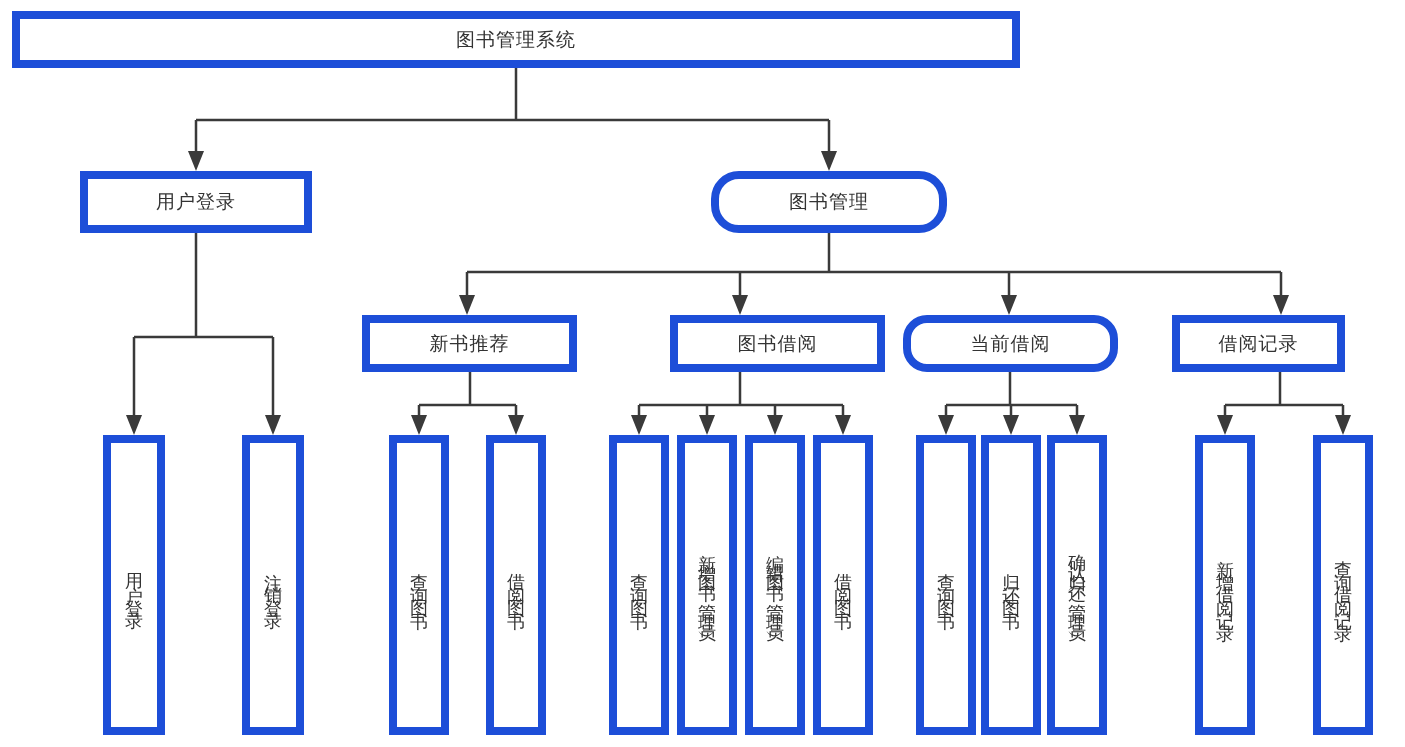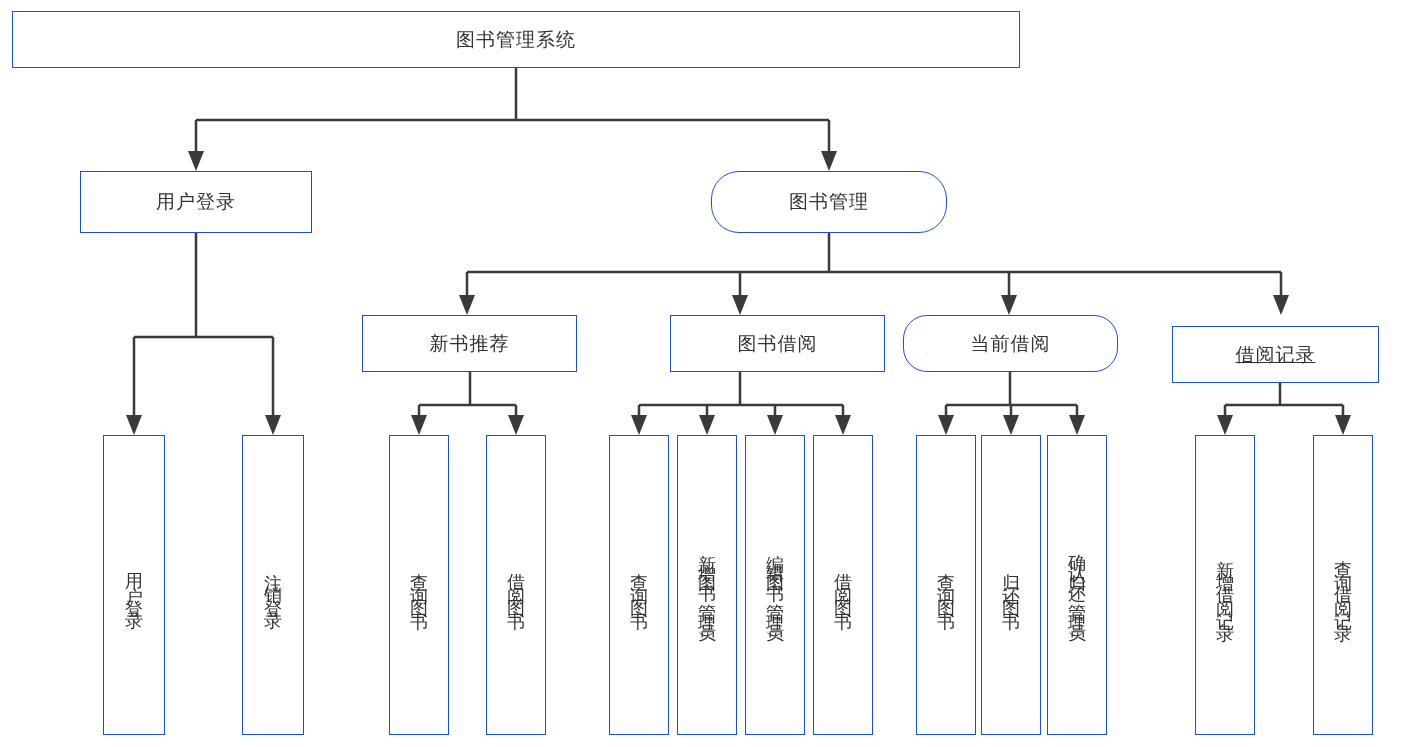--- a/index.html
+++ b/index.html
@@ -18,21 +18,21 @@
   }
   #connectors {
     position: absolute;
     left: 0; top: 0;
     width: 1405px; height: 747px;
     z-index: 1;
     pointer-events: none;
   }
   .box {
     position: absolute;
-    border: 1px solid #1d4ed8;
+    border: 8px solid #1d4ed8;
     background: #ffffff;
     color: #333333;
     display: flex;
     align-items: center;
     justify-content: center;
     z-index: 2;
   }
   .hbox {
     font-size: 19px;
     letter-spacing: 1px;
@@ -100,21 +100,21 @@
   </svg>
 
   <div class="box hbox root">图书管理系统</div>
 
   <div class="box hbox" style="left:80px; top:171px; width:232px; height:62px;">用户登录</div>
   <div class="box hbox" style="left:711px; top:171px; width:236px; height:62px;border-radius:28px;">图书管理</div>
 
   <div class="box hbox" style="left:362px; top:315px; width:215px; height:57px;">新书推荐</div>
   <div class="box hbox" style="left:670px; top:315px; width:215px; height:57px;">图书借阅</div>
   <div class="box hbox" style="left:903px; top:315px; width:215px; height:57px;border-radius:24px;">当前借阅</div>
-  <div class="box hbox" style="left:1172px; top:326px; width:207px; height:57px;text-decoration:underline;">借阅记录</div>
+  <div class="box hbox" style="left:1172px; top:315px; width:173px; height:57px;">借阅记录</div>
 
   <div class="box vbox" style="left:103px; width:62px;">用户登录</div>
   <div class="box vbox" style="left:242px; width:62px;">注销登录</div>
 
   <div class="box vbox" style="left:389px; width:60px;">查询图书</div>
   <div class="box vbox" style="left:486px; width:60px;">借阅图书</div>
 
   <div class="box vbox" style="left:609px; width:60px;">查询图书</div>
   <div class="box vbox" style="left:677px; width:60px; letter-spacing:10px;">新增图书（管理员）</div>
   <div class="box vbox" style="left:745px; width:60px; letter-spacing:10px;">编辑图书（管理员）</div>

